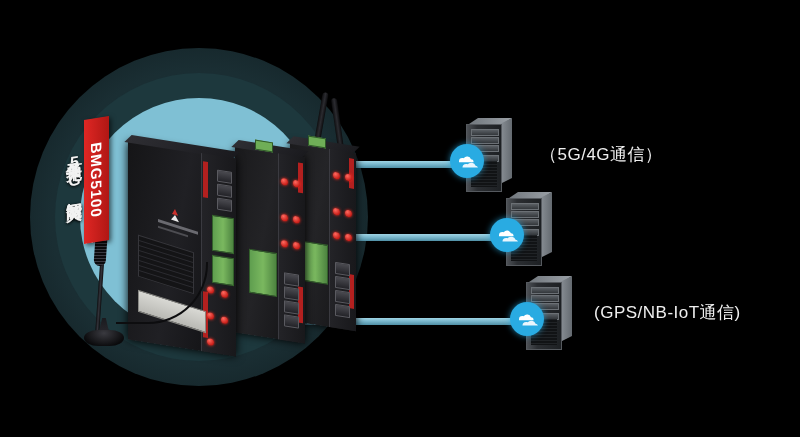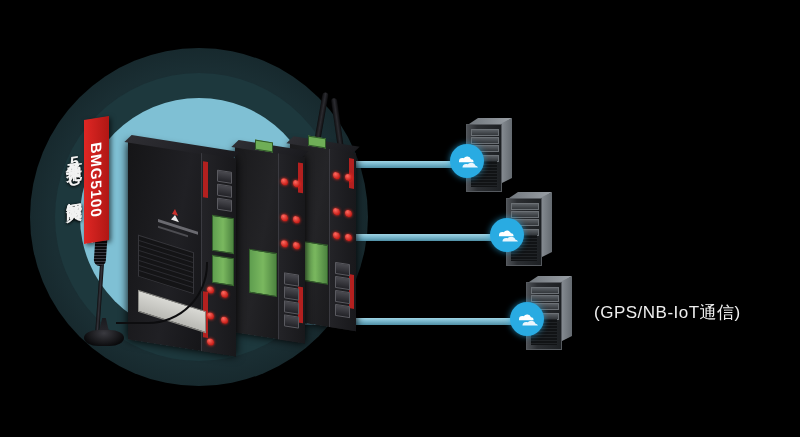--- a/index.html
+++ b/index.html
@@ -248,20 +248,21 @@
         <div class="bay" style="top:30px;"></div>
         <div class="srv-grill"></div>
       </div>
       <div class="cloud-badge">
         <svg width="24" height="18" viewBox="0 0 24 18">
           <path d="M4 9.2a3.3 3.3 0 0 1 3.3-3.3c.5 0 1 .1 1.4.3A4.2 4.2 0 0 1 16 7.3a2.9 2.9 0 0 1 2.6 2.9H4z" fill="#ffffff"></path>
           <path d="M7.5 15.5a3.6 3.6 0 0 1 3.6-3.6c.6 0 1.1.1 1.6.4a4.6 4.6 0 0 1 7.9 1.5 3.2 3.2 0 0 1 2.4 1.7H7.5z" fill="#e9f6fd"></path>
         </svg>
       </div>
     </div>
+    <div class="node-label">（5G/4G通信）</div>
   </div>
 
   <div class="node" id="node-2">
     <div class="server">
       <div class="srv-top"></div>
       <div class="srv-side"></div>
       <div class="srv-front">
         <div class="bay" style="top:4px;"></div>
         <div class="bay" style="top:12px;"></div>
         <div class="bay" style="top:20px;"></div>

